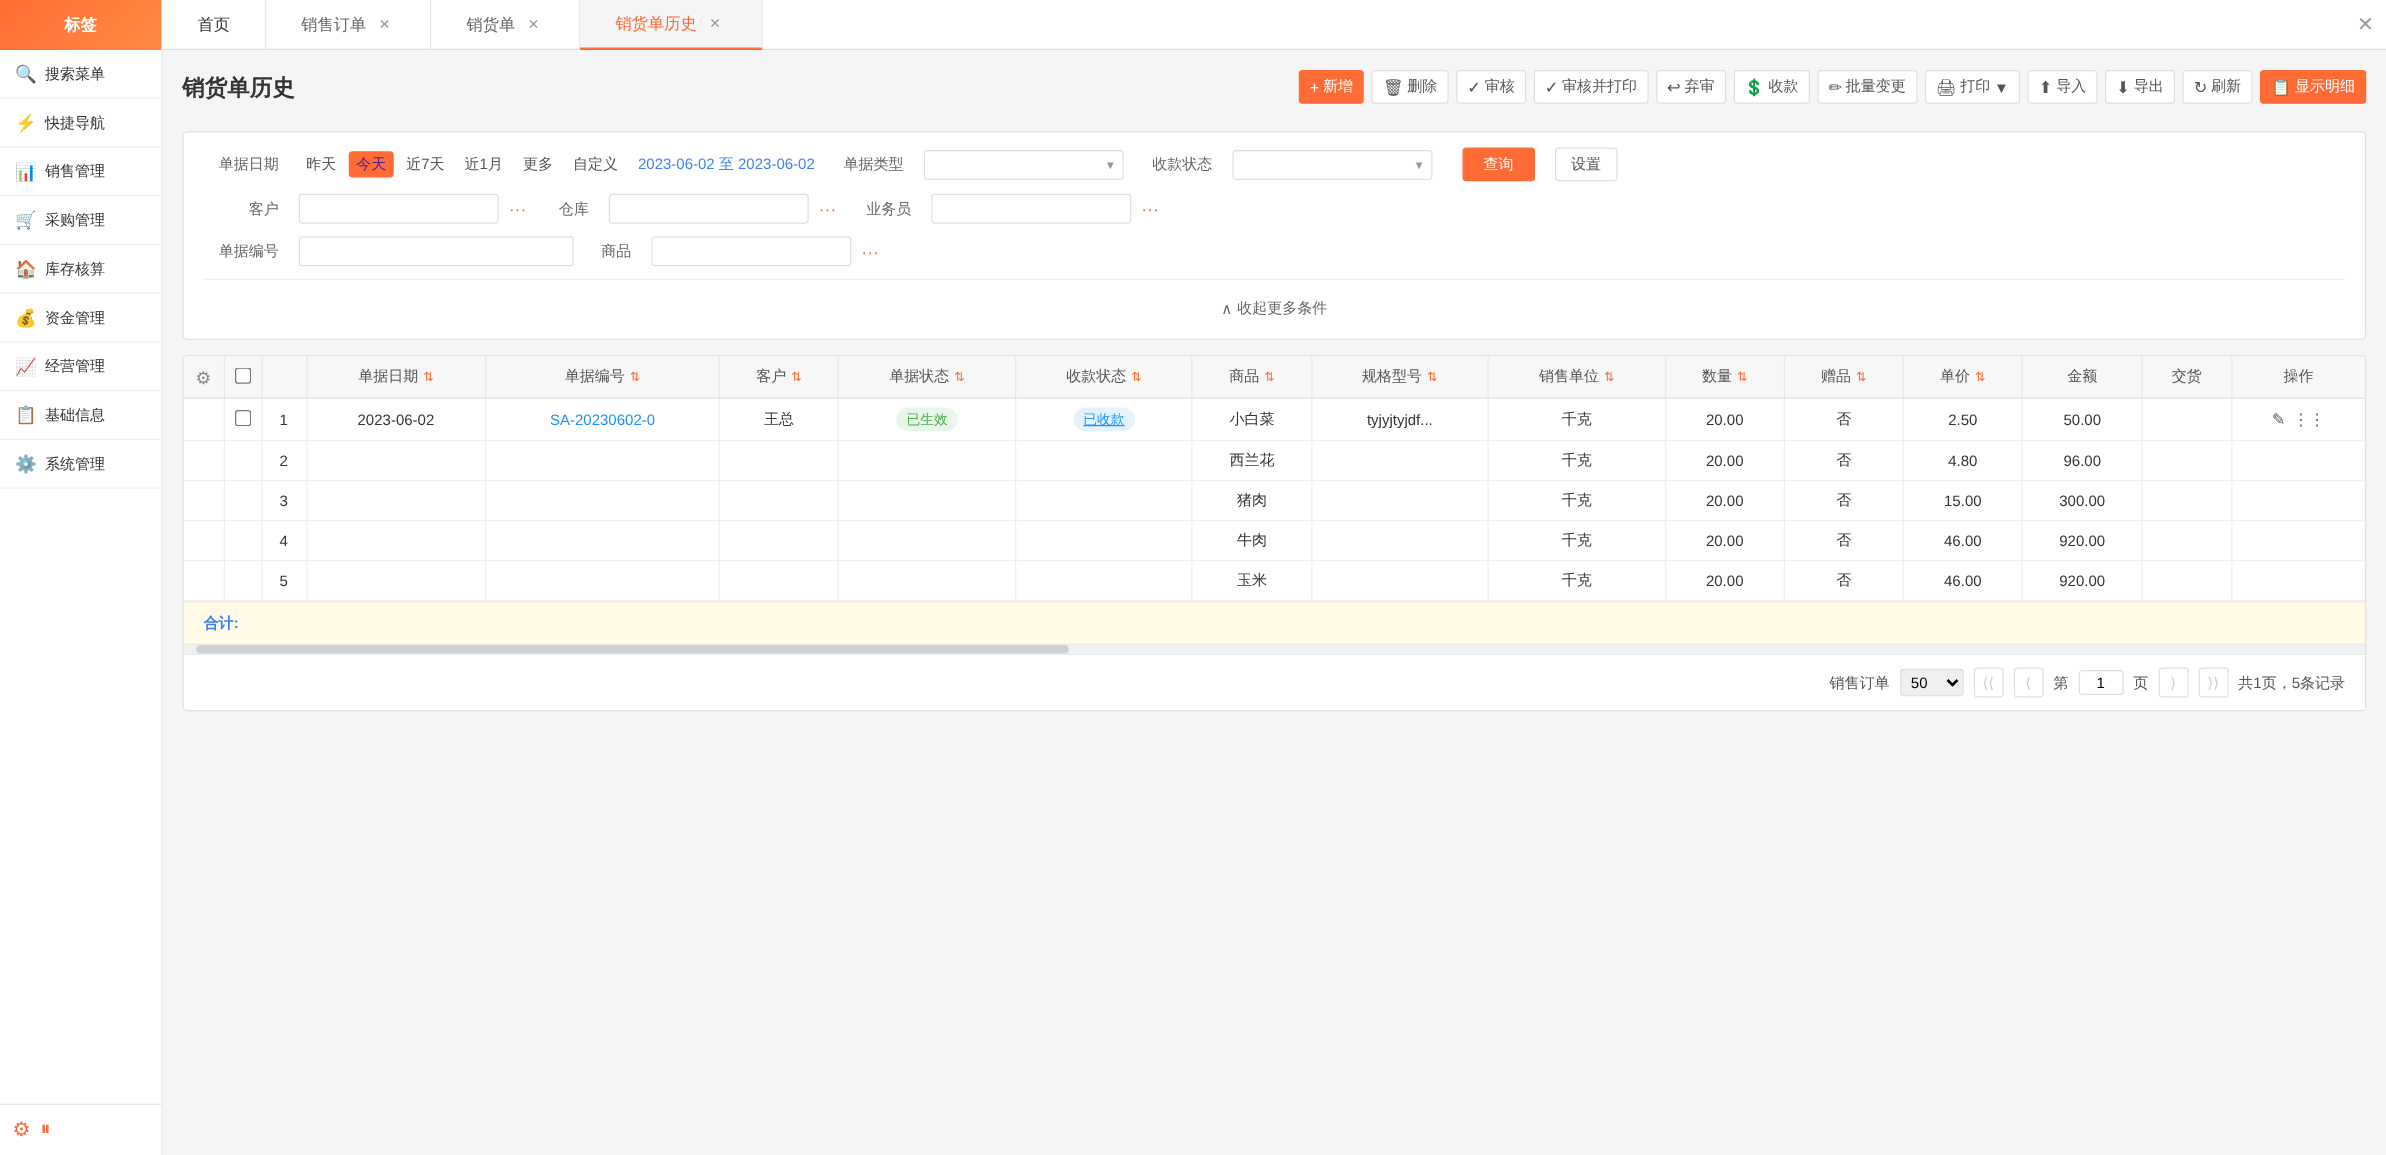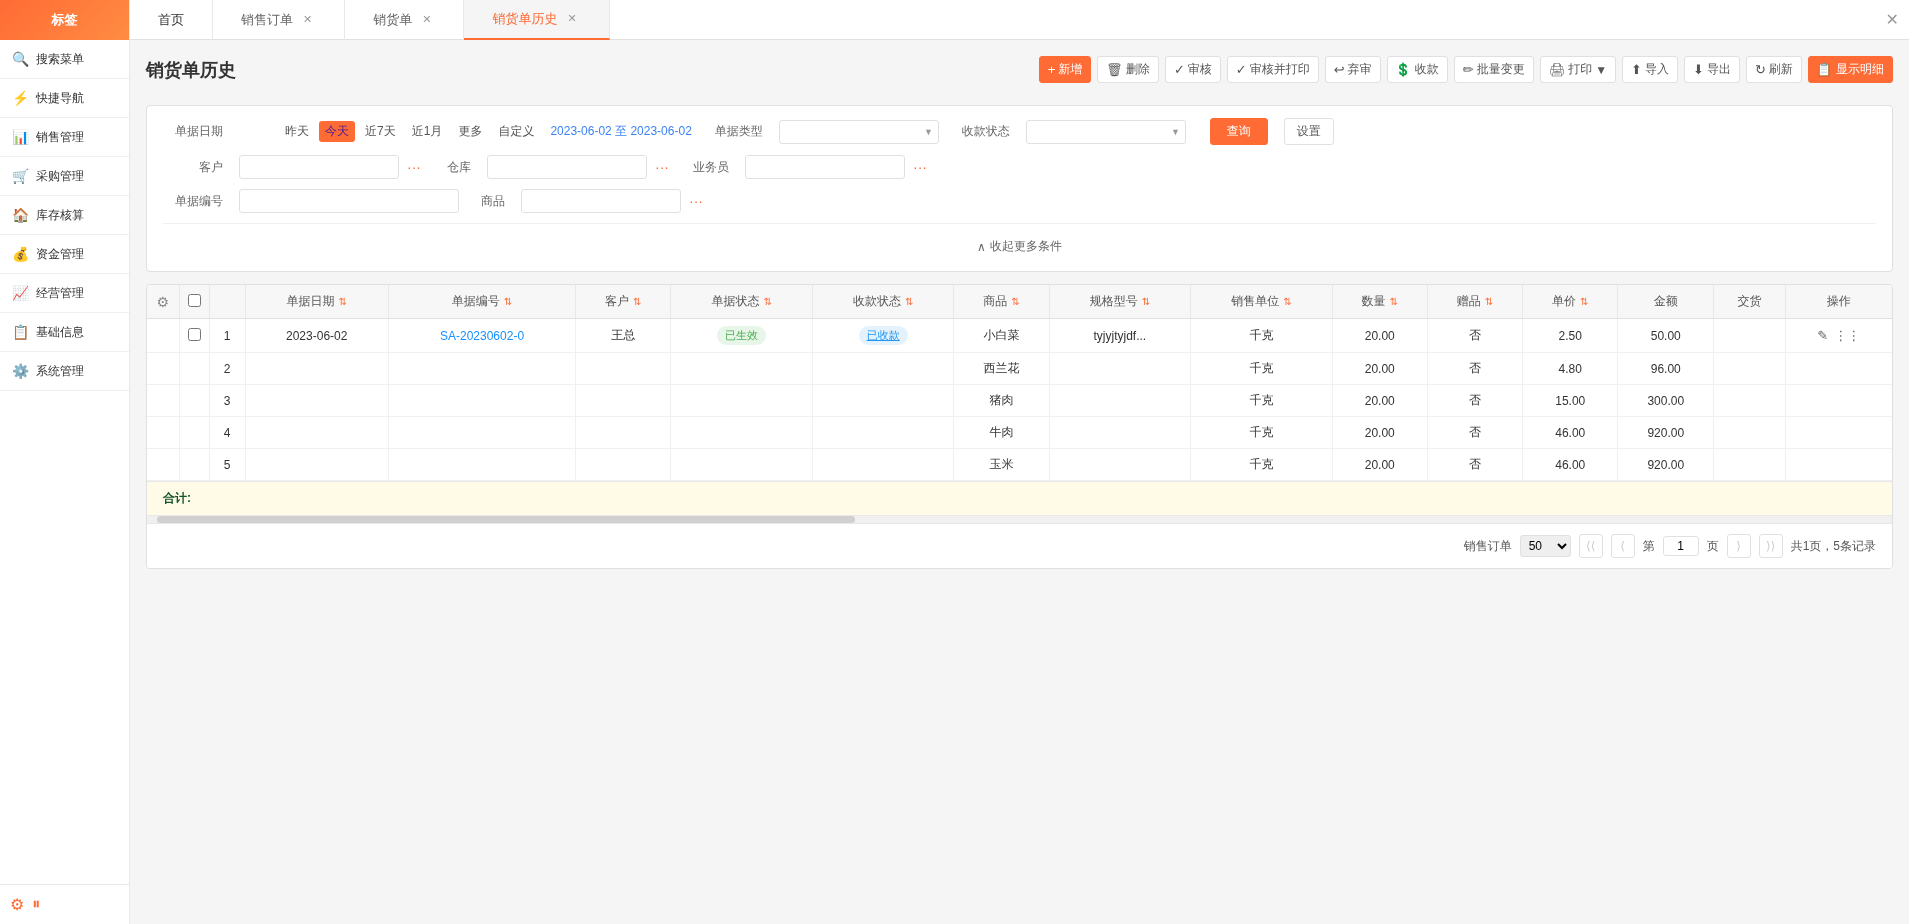--- a/index.html
+++ b/index.html
@@ -176,21 +176,20 @@
       width: 180px;
       background: #fff;
       outline: none;
     }
     .date-tag {
       display: inline-flex;
       align-items: center;
       gap: 4px;
       font-size: 12px;
       color: #333;
-      margin-left: 40px;
     }
     .date-tag-btn {
       padding: 2px 6px;
       border-radius: 3px;
       cursor: pointer;
       color: #555;
       font-size: 12px;
     }
     .date-tag-btn.active-orange {
       background: #ff6b35;
@@ -290,21 +289,21 @@
     
     .table-footer {
       background: #fffbe6;
       border-top: 1px solid #e8e8e8;
       padding: 8px 16px;
       display: flex;
       align-items: center;
       font-size: 12px;
       color: #333;
     }
-    .footer-total { font-weight: bold; color: #14532d; }
+    .footer-total { font-weight: bold; color: #3b82f6; }
 
     
     .pagination {
       display: flex;
       align-items: center;
       justify-content: flex-end;
       padding: 10px 16px;
       background: #fff;
       border-top: 1px solid #e8e8e8;
       font-size: 12px;

